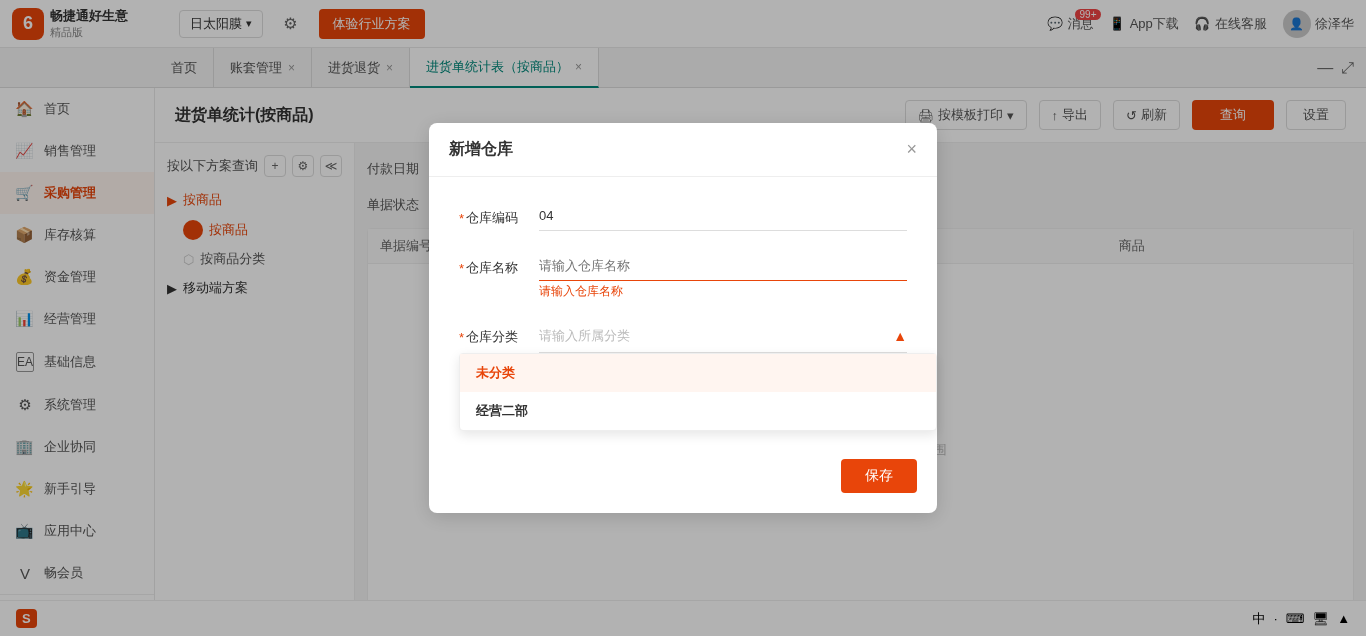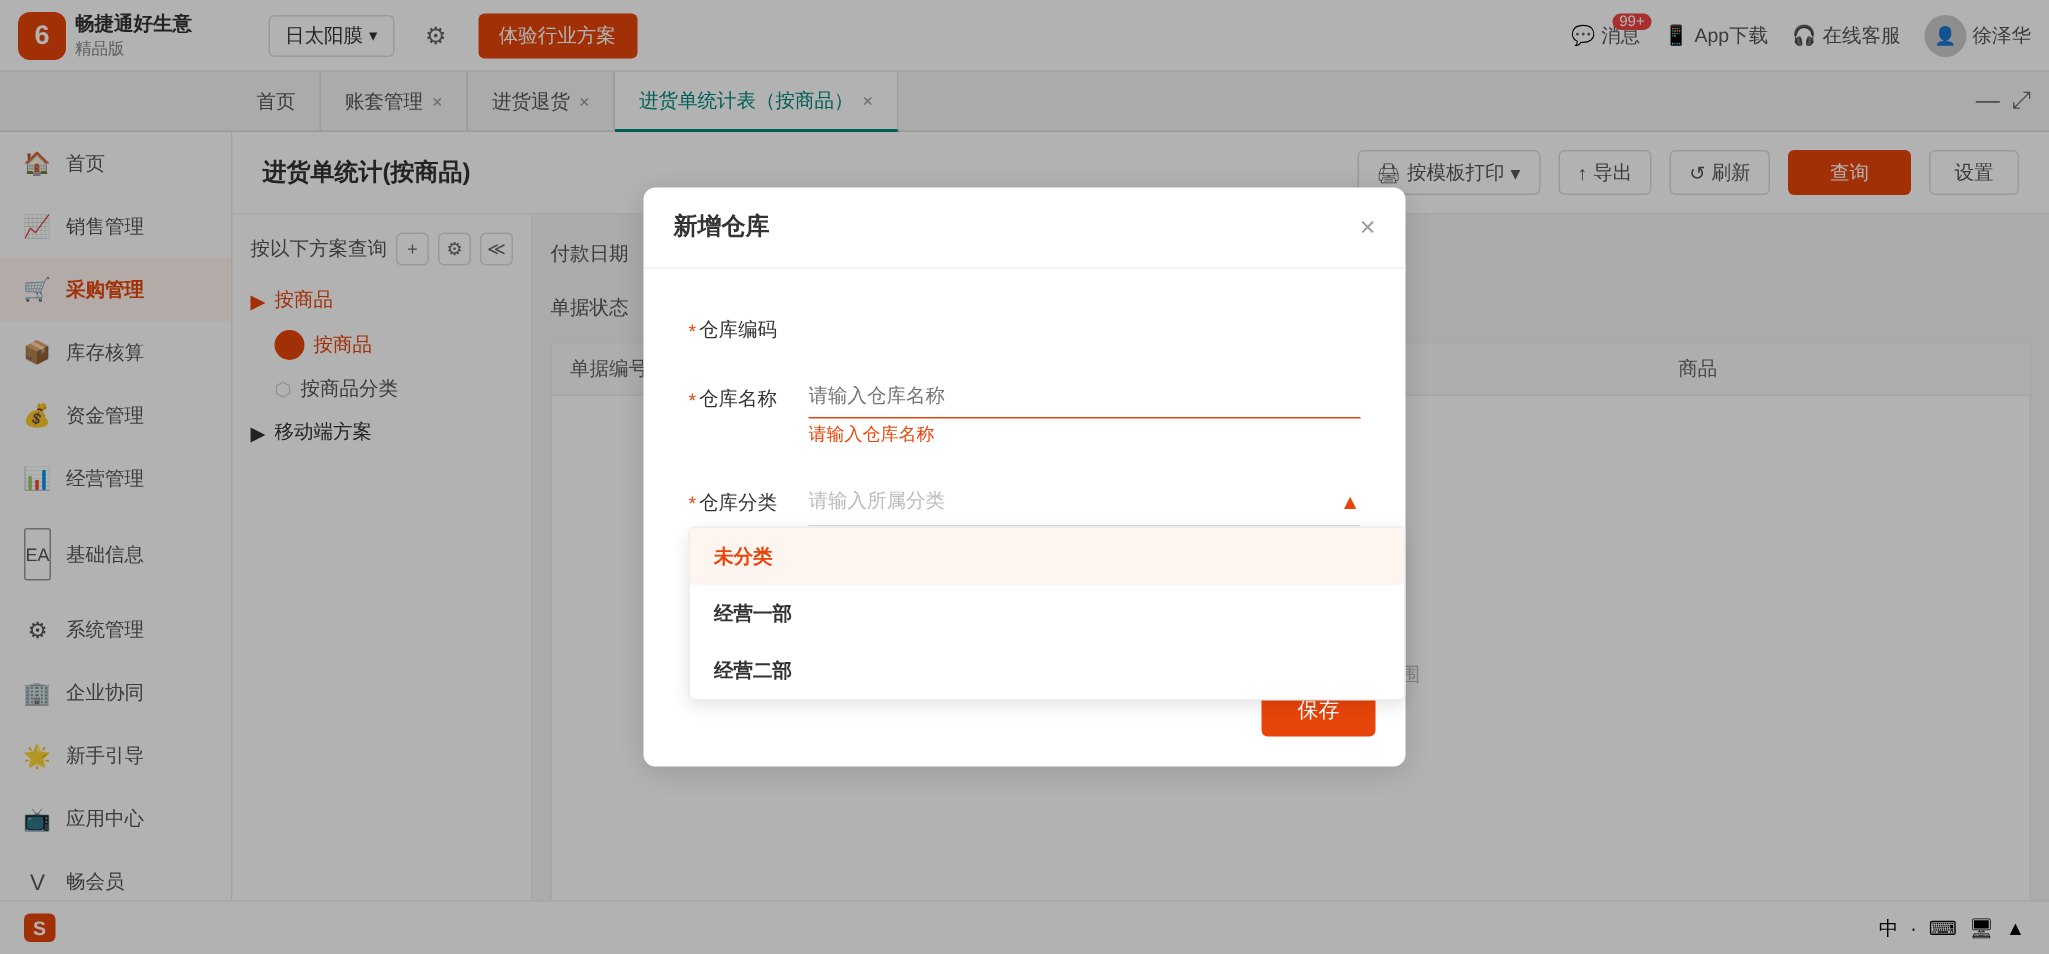--- a/index.html
+++ b/index.html
@@ -184,21 +184,21 @@
     </div>
     <div class="sidebar-item">
       <span class="sidebar-icon">💰</span>
       <span>资金管理</span>
     </div>
     <div class="sidebar-item">
       <span class="sidebar-icon">📊</span>
       <span>经营管理</span>
     </div>
     <div class="sidebar-item">
-      <span class="sidebar-icon" style="font-size:12px;border:1px solid #999;width:18px;height:35px;display:flex;align-items:center;justify-content:center;border-radius:2px;color:#555;">EA</span>
+      <span class="sidebar-icon" style="font-size:12px;border:1px solid #999;width:18px;height:20px;display:flex;align-items:center;justify-content:center;border-radius:2px;color:#555;">EA</span>
       <span>基础信息</span>
     </div>
     <div class="sidebar-item">
       <span class="sidebar-icon">⚙</span>
       <span>系统管理</span>
     </div>
     <div class="sidebar-item">
       <span class="sidebar-icon">🏢</span>
       <span>企业协同</span>
     </div>
@@ -316,20 +316,23 @@
       <span class="modal-title">新增仓库</span>
       <button class="modal-close">×</button>
     </div>
     <div class="modal-body">
 
       <div class="form-row">
         <div class="form-label">
           <span class="required">*</span>
           <span>仓库编码</span>
         </div>
+        <div class="form-control">
+          <input class="form-input" type="text" value="04" style="">
+        </div>
       </div>
 
       <div class="form-row">
         <div class="form-label">
           <span class="required">*</span>
           <span>仓库名称</span>
         </div>
         <div class="form-control">
           <input class="form-input error" type="text" placeholder="请输入仓库名称" style="">
           <div class="error-msg">请输入仓库名称</div>
@@ -342,21 +345,20 @@
           <span>仓库分类</span>
         </div>
         <div class="form-control dropdown-container">
           <div class="dropdown-input">
             <span style="color:#bbb;">请输入所属分类</span>
             <span class="dropdown-chevron">▲</span>
           </div>
 
           <div class="dropdown-list">
             <div class="dropdown-item selected">未分类</div>
-            <div class="dropdown-item">经营一部</div>
             <div class="dropdown-item">经营二部</div>
           </div>
         </div>
       </div>
 
       <div class="form-row">
         <div class="form-label">备注</div>
         <div class="form-control">
           <input class="form-input" type="text" style="">
         </div>

